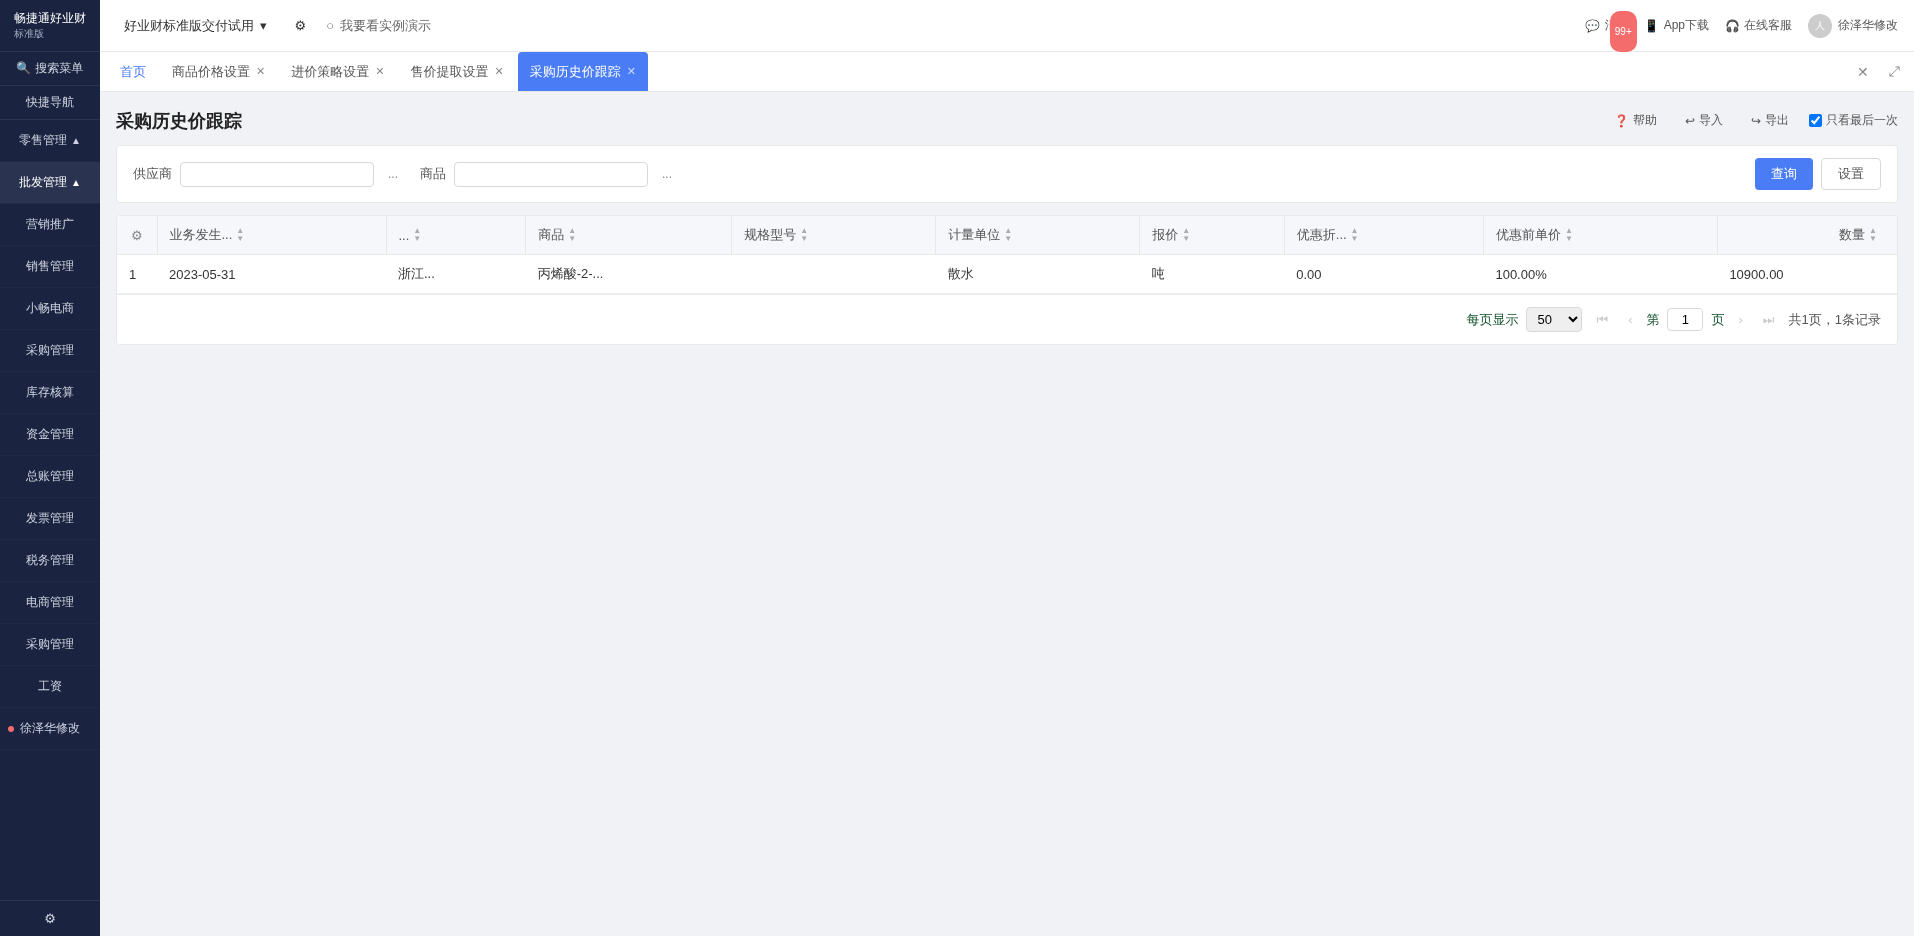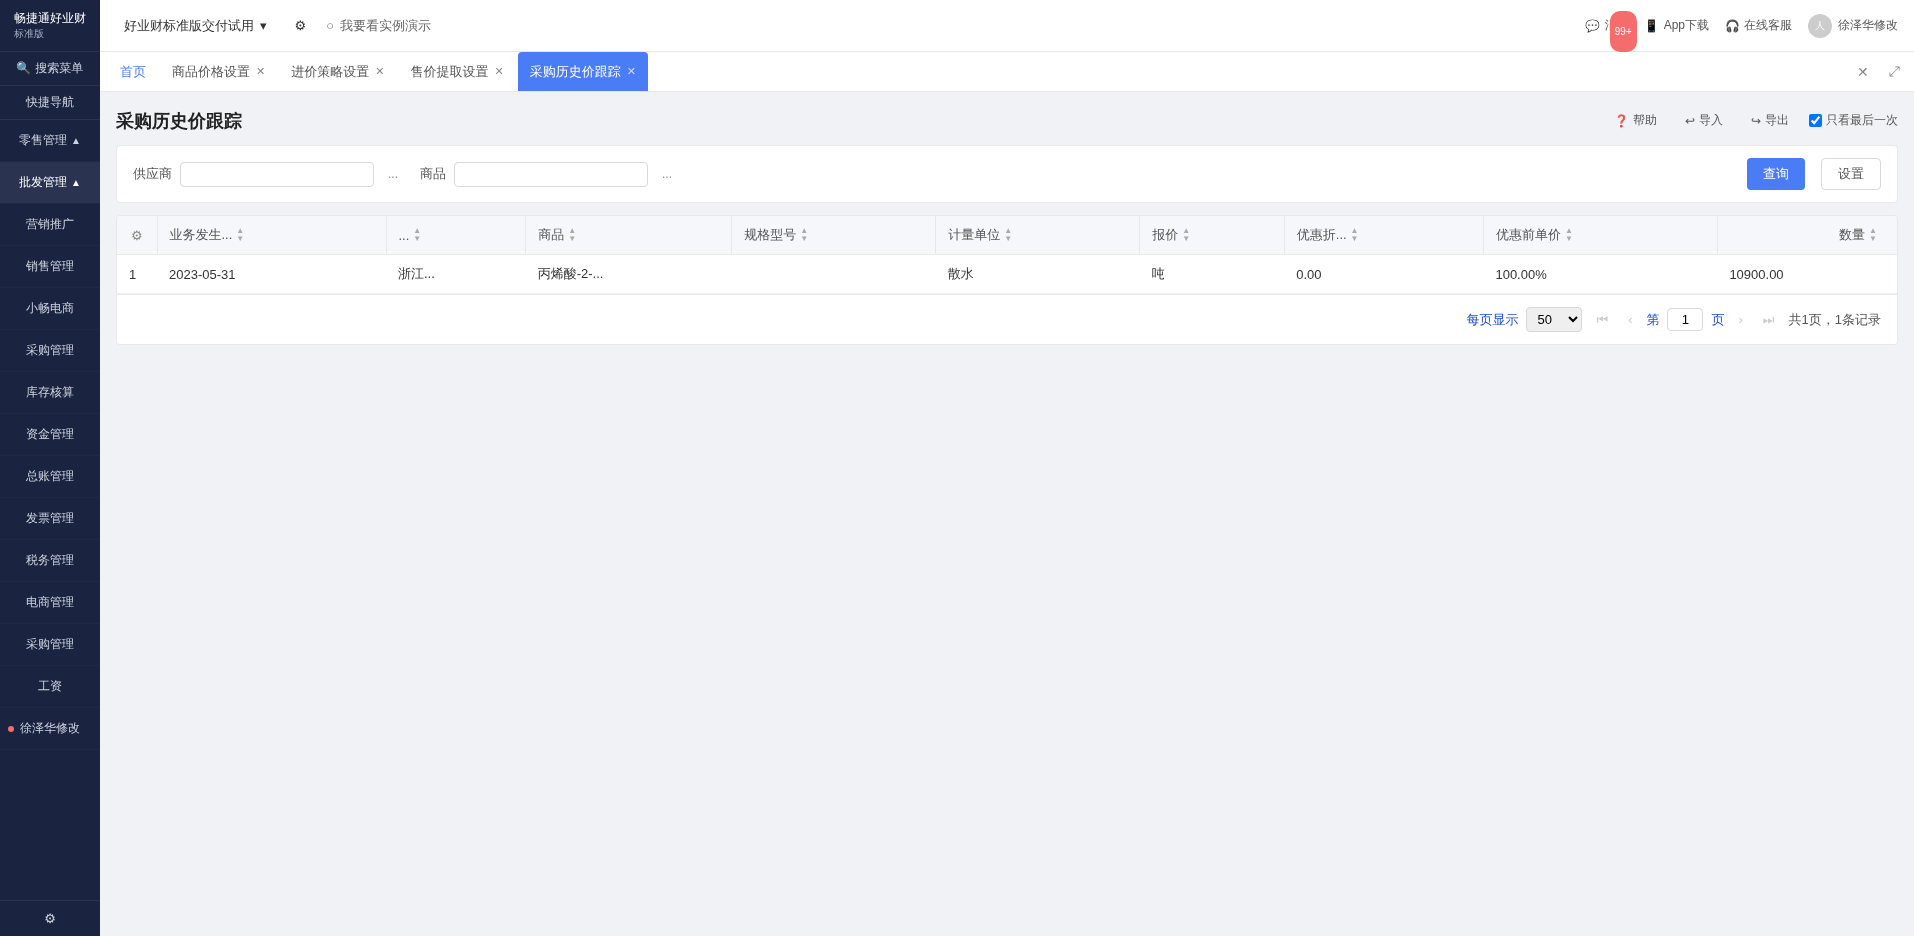--- a/index.html
+++ b/index.html
@@ -316,21 +316,21 @@
     }
     .filter-more {
       color: #888;
       cursor: pointer;
       font-size: 12px;
       padding: 2px 6px;
     }
     .filter-actions {
       margin-left: auto;
       display: flex;
-      gap: 16px;
+      gap: 8px;
     }
     .btn-primary {
       background: #4a7cf6;
       color: #fff;
       border: none;
       border-radius: 4px;
       padding: 6px 16px;
       cursor: pointer;
       font-size: 13px;
     }
@@ -406,21 +406,21 @@
       display: flex;
       align-items: center;
       justify-content: flex-end;
       padding: 12px 16px;
       gap: 8px;
       background: #fff;
       border-top: 1px solid #e8e8e8;
       font-size: 13px;
       color: #555;
     }
-    .pagination-label { color: #1d4ed8; }
+    .pagination-label { color: #14532d; }
     .pagination-select {
       border: 1px solid #d9d9d9;
       border-radius: 4px;
       padding: 3px 6px;
       font-size: 13px;
       cursor: pointer;
     }
     .pagination-btn {
       cursor: pointer;
       color: #555;

